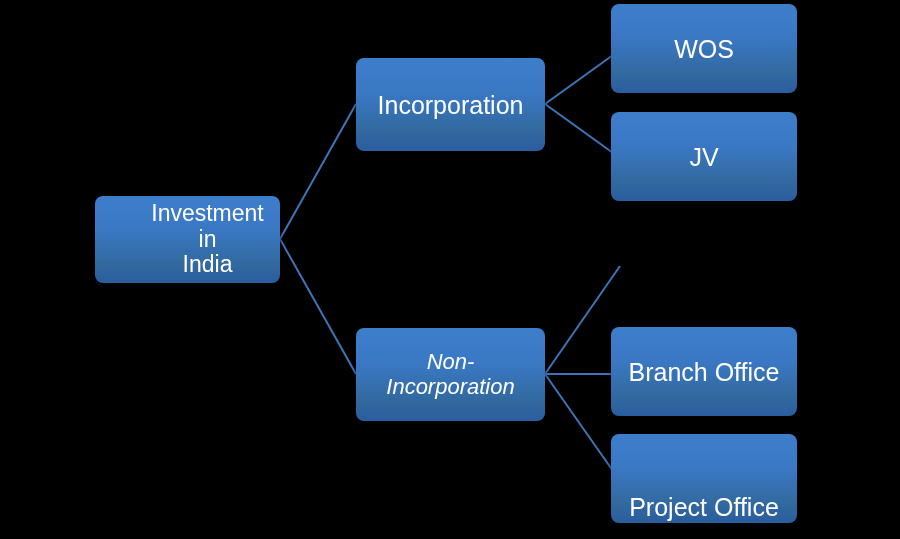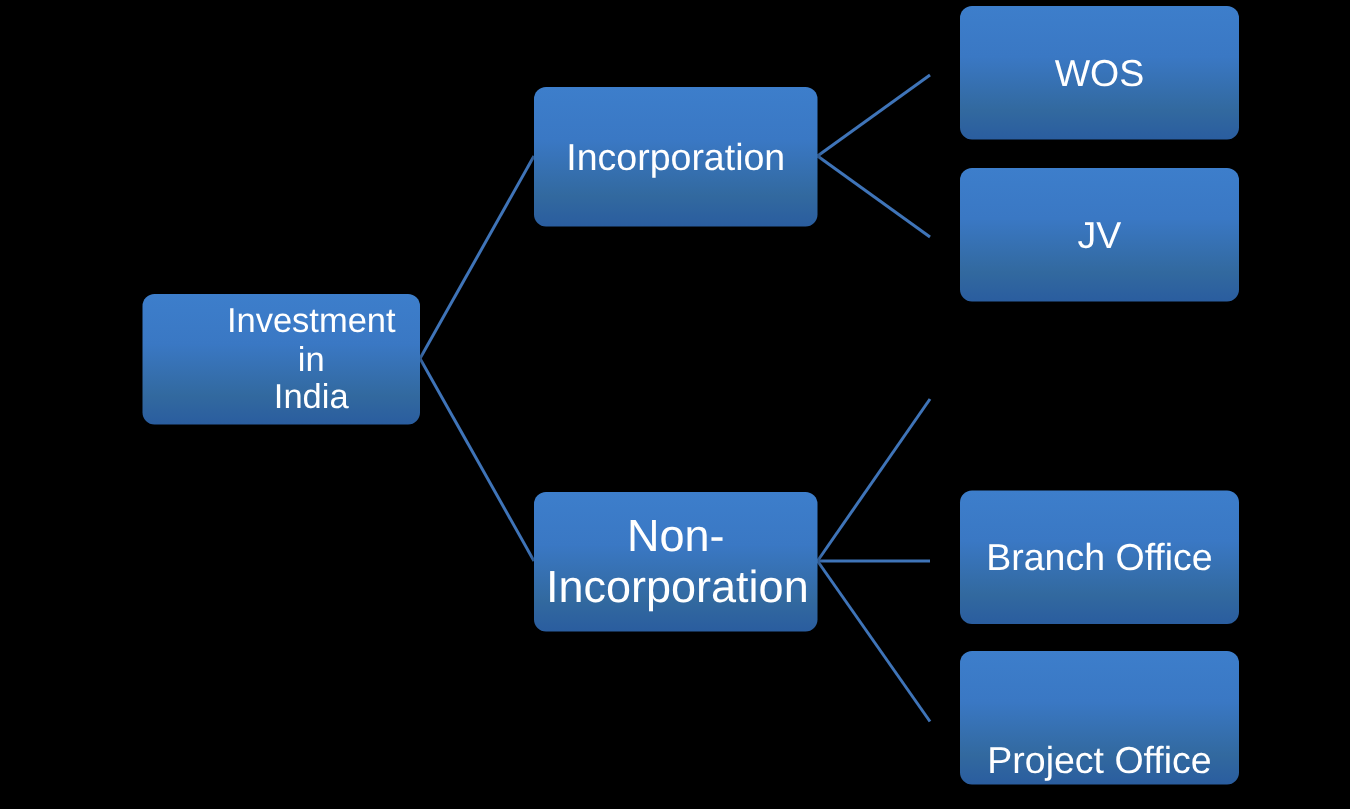--- a/index.html
+++ b/index.html
@@ -69,26 +69,27 @@
     width: 189px;
     height: 93px;
     font-size: 25px;
   }
 
   #node-non-incorporation {
     left: 356px;
     top: 328px;
     width: 189px;
     height: 93px;
-    font-size: 30px;
+    font-size: 22px;
+    font-style: italic;
   }
 
   
   .leaf {
-    left: 640px;
+    left: 611px;
     width: 186px;
     height: 89px;
     font-size: 25px;
   }
 
   #node-wos              { top: 4px;   }
   #node-jv               { top: 112px; justify-content: center; }
   #node-liason-office    { top: 220px; }
   #node-branch-office    { top: 327px; justify-content: center; }
   #node-project-office   { top: 434px; align-items: flex-end; }

